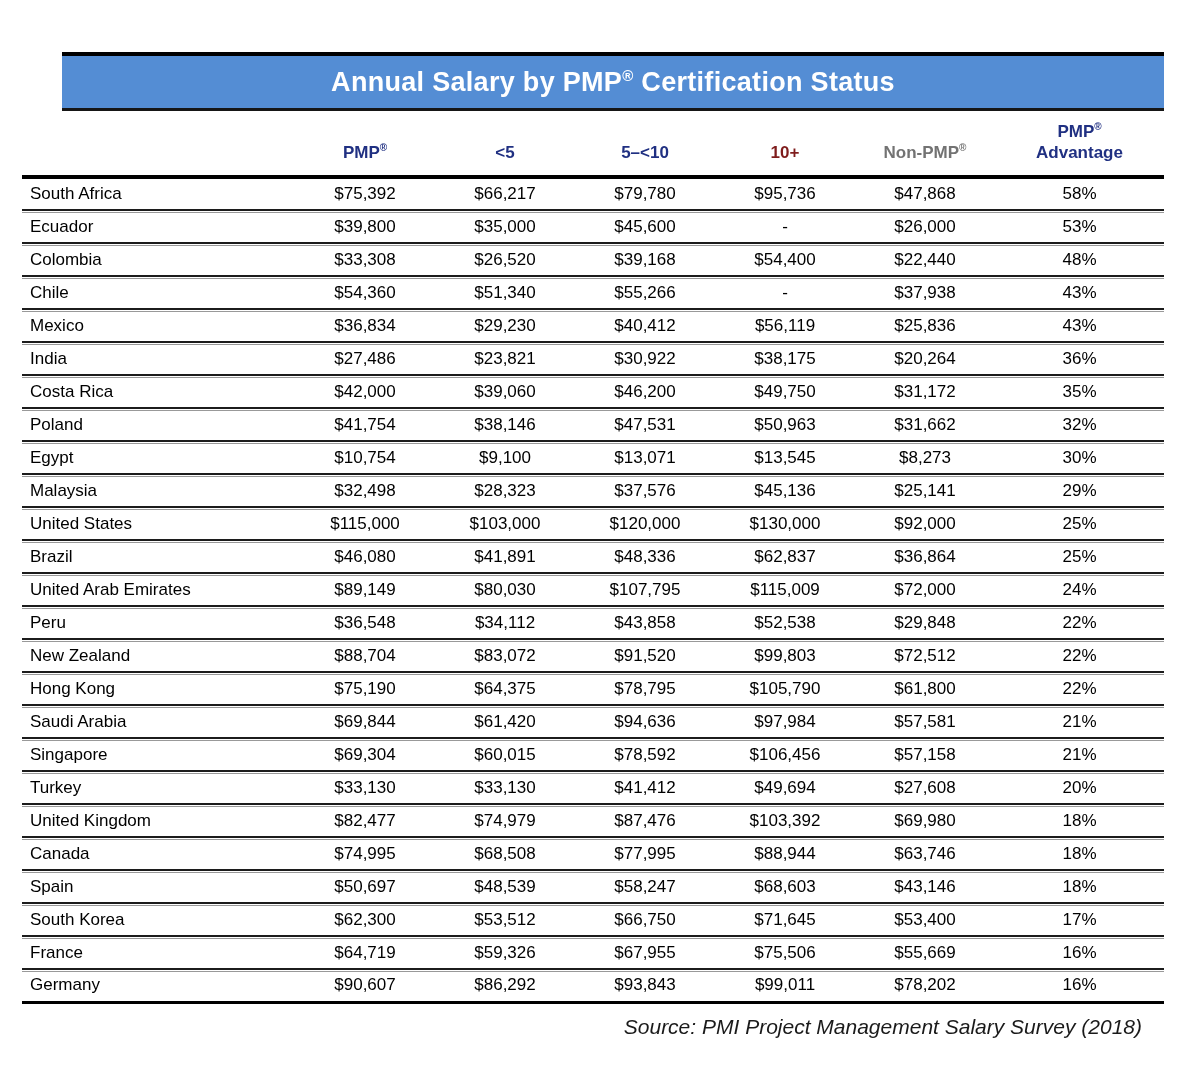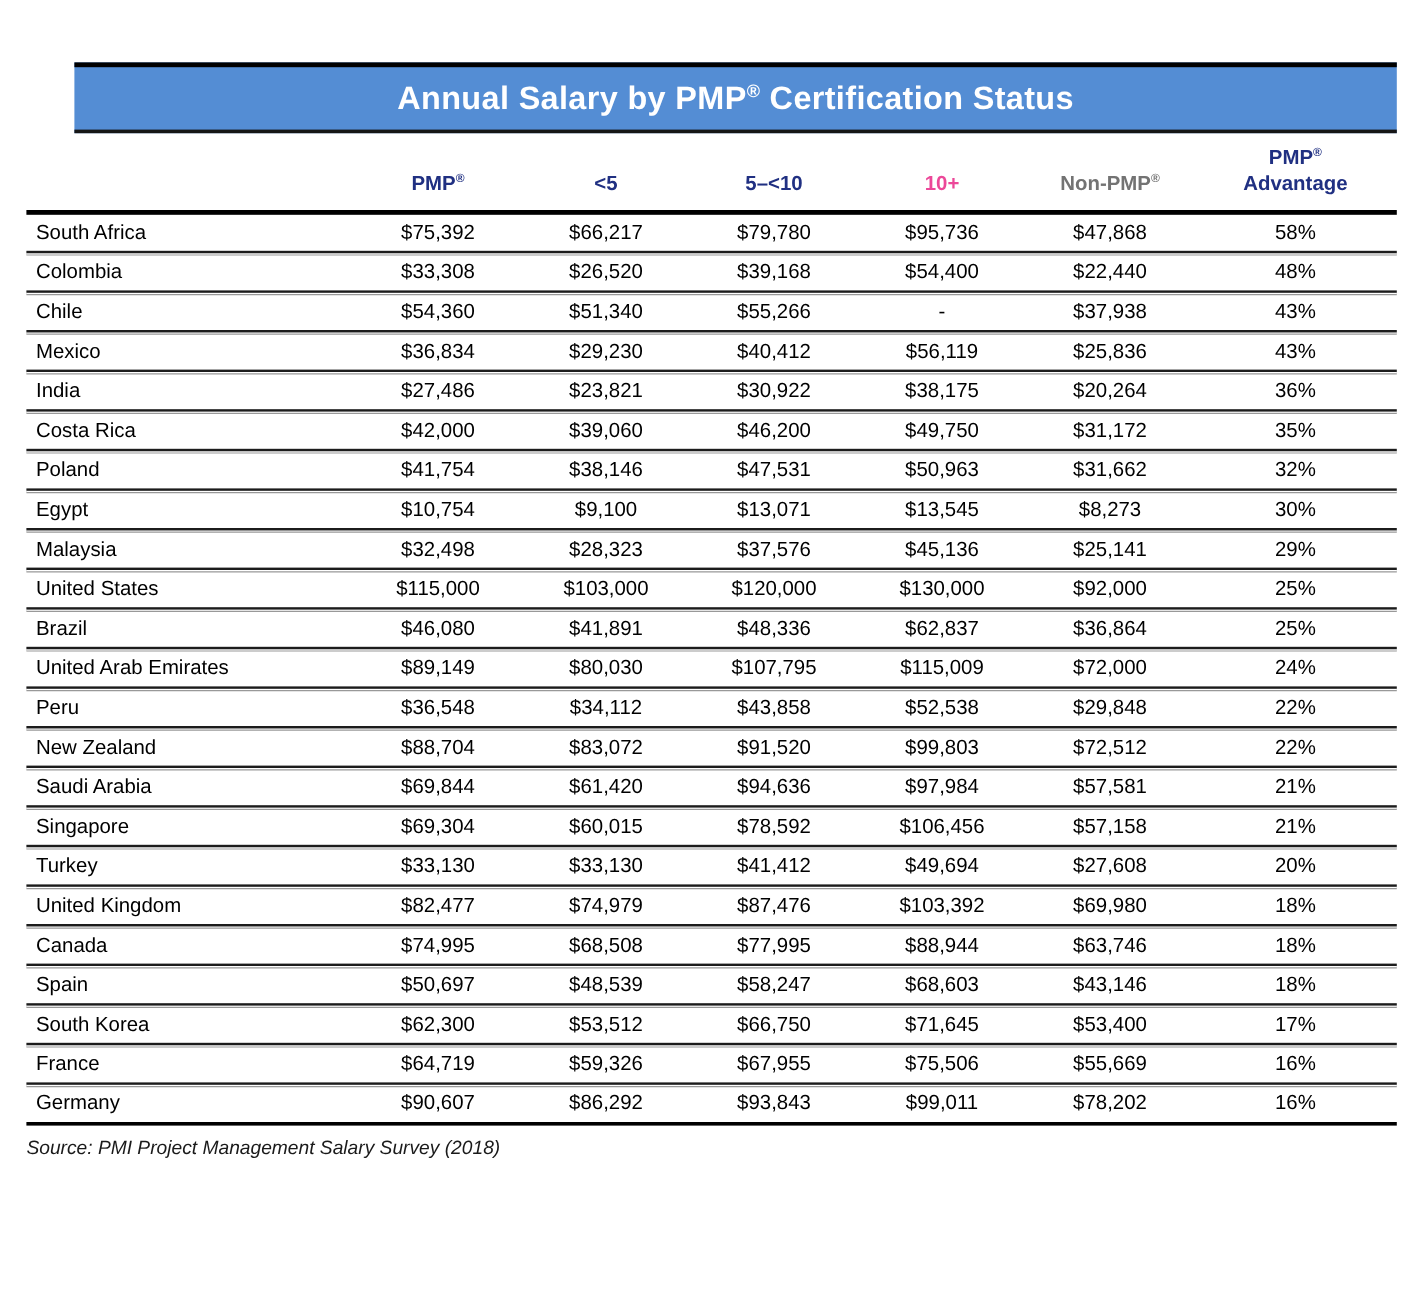--- a/index.html
+++ b/index.html
@@ -74,21 +74,22 @@
   td.country {
     text-align: left;
     padding-left: 8px;
   }
   td.num {
     text-align: center;
   }
   .source-note {
     margin-top: 11px;
     padding-right: 22px;
-    font-size: 16px;
+    text-align: right;
+    font-size: 21px;
     font-style: italic;
     color: #1a1a1a;
   }
 </style>
 </head>
 <body>
 
 <div class="page">
 
   <div class="title-band" style="background: rgb(84, 141, 212);">
@@ -104,36 +105,45 @@
       <col style="width:140px">
       <col style="width:140px">
       <col>
     </colgroup>
     <thead>
       <tr>
         <th style="color: rgb(32, 48, 130);"></th>
         <th style="color: rgb(32, 48, 130);">PMP<sup>®</sup></th>
         <th style="color: rgb(32, 48, 130);">&lt;5</th>
         <th style="color: rgb(32, 48, 130);">5–&lt;10</th>
-        <th style="color: #ec4899; margin-top: 44px;">10+</th>
+        <th style="color: #7f1d1d; margin-top: 44px;">10+</th>
         <th style="color: #737373;">Non-PMP<sup>®</sup></th>
         <th style="color: rgb(32, 48, 130);">PMP<sup>®</sup><br>Advantage</th>
       </tr>
     </thead>
     <tbody id="salary-tbody">
   <tr>
     <td class="country">South Africa</td>
     <td class="num">$75,392</td>
     <td class="num">$66,217</td>
     <td class="num">$79,780</td>
     <td class="num">$95,736</td>
     <td class="num">$47,868</td>
     <td class="num">58%</td>
   </tr>
 
+  <tr>
+    <td class="country">Ecuador</td>
+    <td class="num">$39,800</td>
+    <td class="num">$35,000</td>
+    <td class="num">$45,600</td>
+    <td class="num">-</td>
+    <td class="num">$26,000</td>
+    <td class="num">53%</td>
+  </tr>
 
   <tr>
     <td class="country">Colombia</td>
     <td class="num">$33,308</td>
     <td class="num">$26,520</td>
     <td class="num">$39,168</td>
     <td class="num">$54,400</td>
     <td class="num">$22,440</td>
     <td class="num">48%</td>
   </tr>
@@ -251,20 +261,29 @@
   <tr>
     <td class="country">New Zealand</td>
     <td class="num">$88,704</td>
     <td class="num">$83,072</td>
     <td class="num">$91,520</td>
     <td class="num">$99,803</td>
     <td class="num">$72,512</td>
     <td class="num">22%</td>
   </tr>
 
+  <tr>
+    <td class="country">Hong Kong</td>
+    <td class="num">$75,190</td>
+    <td class="num">$64,375</td>
+    <td class="num">$78,795</td>
+    <td class="num">$105,790</td>
+    <td class="num">$61,800</td>
+    <td class="num">22%</td>
+  </tr>
 
   <tr>
     <td class="country">Saudi Arabia</td>
     <td class="num">$69,844</td>
     <td class="num">$61,420</td>
     <td class="num">$94,636</td>
     <td class="num">$97,984</td>
     <td class="num">$57,581</td>
     <td class="num">21%</td>
   </tr>

